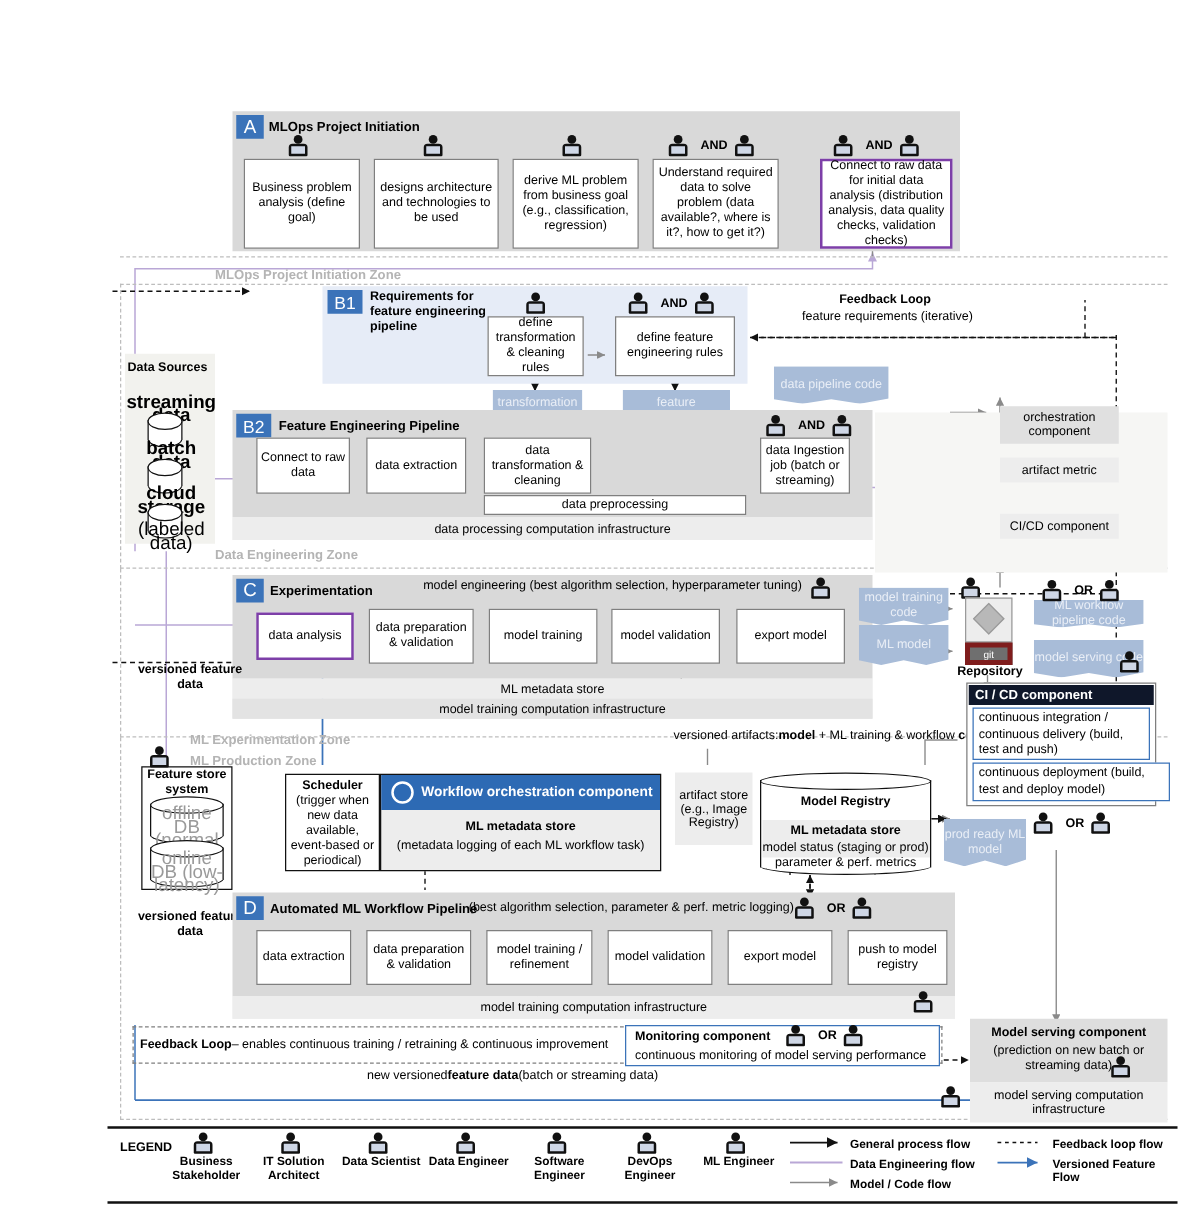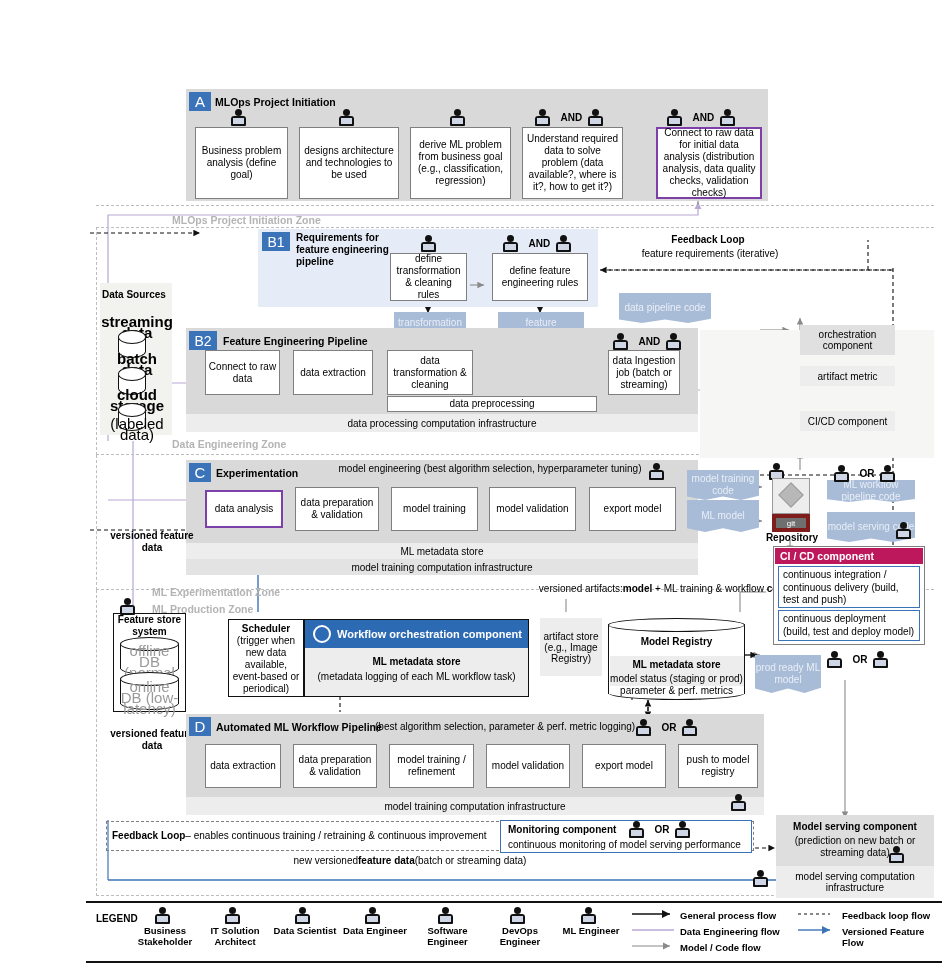--- a/index.html
+++ b/index.html
@@ -52,21 +52,21 @@
   .person .head{position:absolute;left:5px;top:0;width:7px;height:7px;border-radius:50%;background:#111;}
   .person .body{position:absolute;left:1px;top:7px;width:15px;height:10px;background:#111;border-radius:3px 3px 1px 1px;}
   .person .scr{position:absolute;left:3px;top:9px;width:11px;height:6px;background:#cfd7e6;}
   .andtxt{font-size:10px;font-weight:bold;vertical-align:middle;}
 
   
   .legend{border-top:2px solid #111;border-bottom:2px solid #111;}
   .legname{font-size:9.5px;font-weight:bold;line-height:11px;text-align:center;}
   .legflow{font-size:9.5px;font-weight:bold;}
 
-  .ci-head{background:#be185d;color:#fff;font-weight:bold;font-size:10.5px;}
+  .ci-head{background:#0f172a;color:#fff;font-weight:bold;font-size:10.5px;}
   .ci-box{border:1px solid #3b73b9;background:#fff;font-size:10px;line-height:12.5px;}
   .wf-head{background:#2d6ab4;color:#fff;font-weight:bold;font-size:11px;}
 </style>
 </head>
 <body>
 
 <div id="root">
 
 <svg id="wires">
   <defs>
@@ -360,21 +360,21 @@
   <span class="andtxt">OR</span>
   <span class="person"><i class="head"></i><i class="body"></i><i class="scr"></i></span>
 </div>
 <div class="abs" style="left:895px;top:521px;">
   <span class="person"><i class="head"></i><i class="body"></i><i class="scr"></i></span>
 </div>
 
 <div class="abs" style="left:773px;top:546px;width:152px;height:99px;border:1px solid #7f7f7f;background:#fff;"></div>
 <div class="abs ci-head lft" style="left:775px;top:548px;width:148px;height:16px;padding-left:5px;">CI / CD component</div>
 <div class="abs ci-box" style="left:778px;top:566px;width:142px;height:42px;padding:2px 4px;">continuous integration / continuous delivery (build, test and push)</div>
-<div class="abs ci-box" style="left:778px;top:610px;width:142px;height:31px;padding:2px 4px;">continuous deployment (build, test and deploy model)</div>
+<div class="abs ci-box" style="left:778px;top:610px;width:158px;height:31px;padding:2px 4px;">continuous deployment (build, test and deploy model)</div>
 
 <div class="abs" style="left:113px;top:613px;width:73px;height:99px;border:1.5px solid #111;background:#fff;"></div>
 <div class="abs lblb ctr" style="left:113px;top:614px;width:73px;height:24px;">Feature store system</div>
 <div class="abs" style="left:119px;top:597px;">
   <span class="person"><i class="head"></i><i class="body"></i><i class="scr"></i></span>
 </div>
 <div class="cyl" style="left:120px;top:637px;width:59px;height:38px;">
   <div class="bot"></div>
       <div class="body"></div>
       <div class="top"></div>

